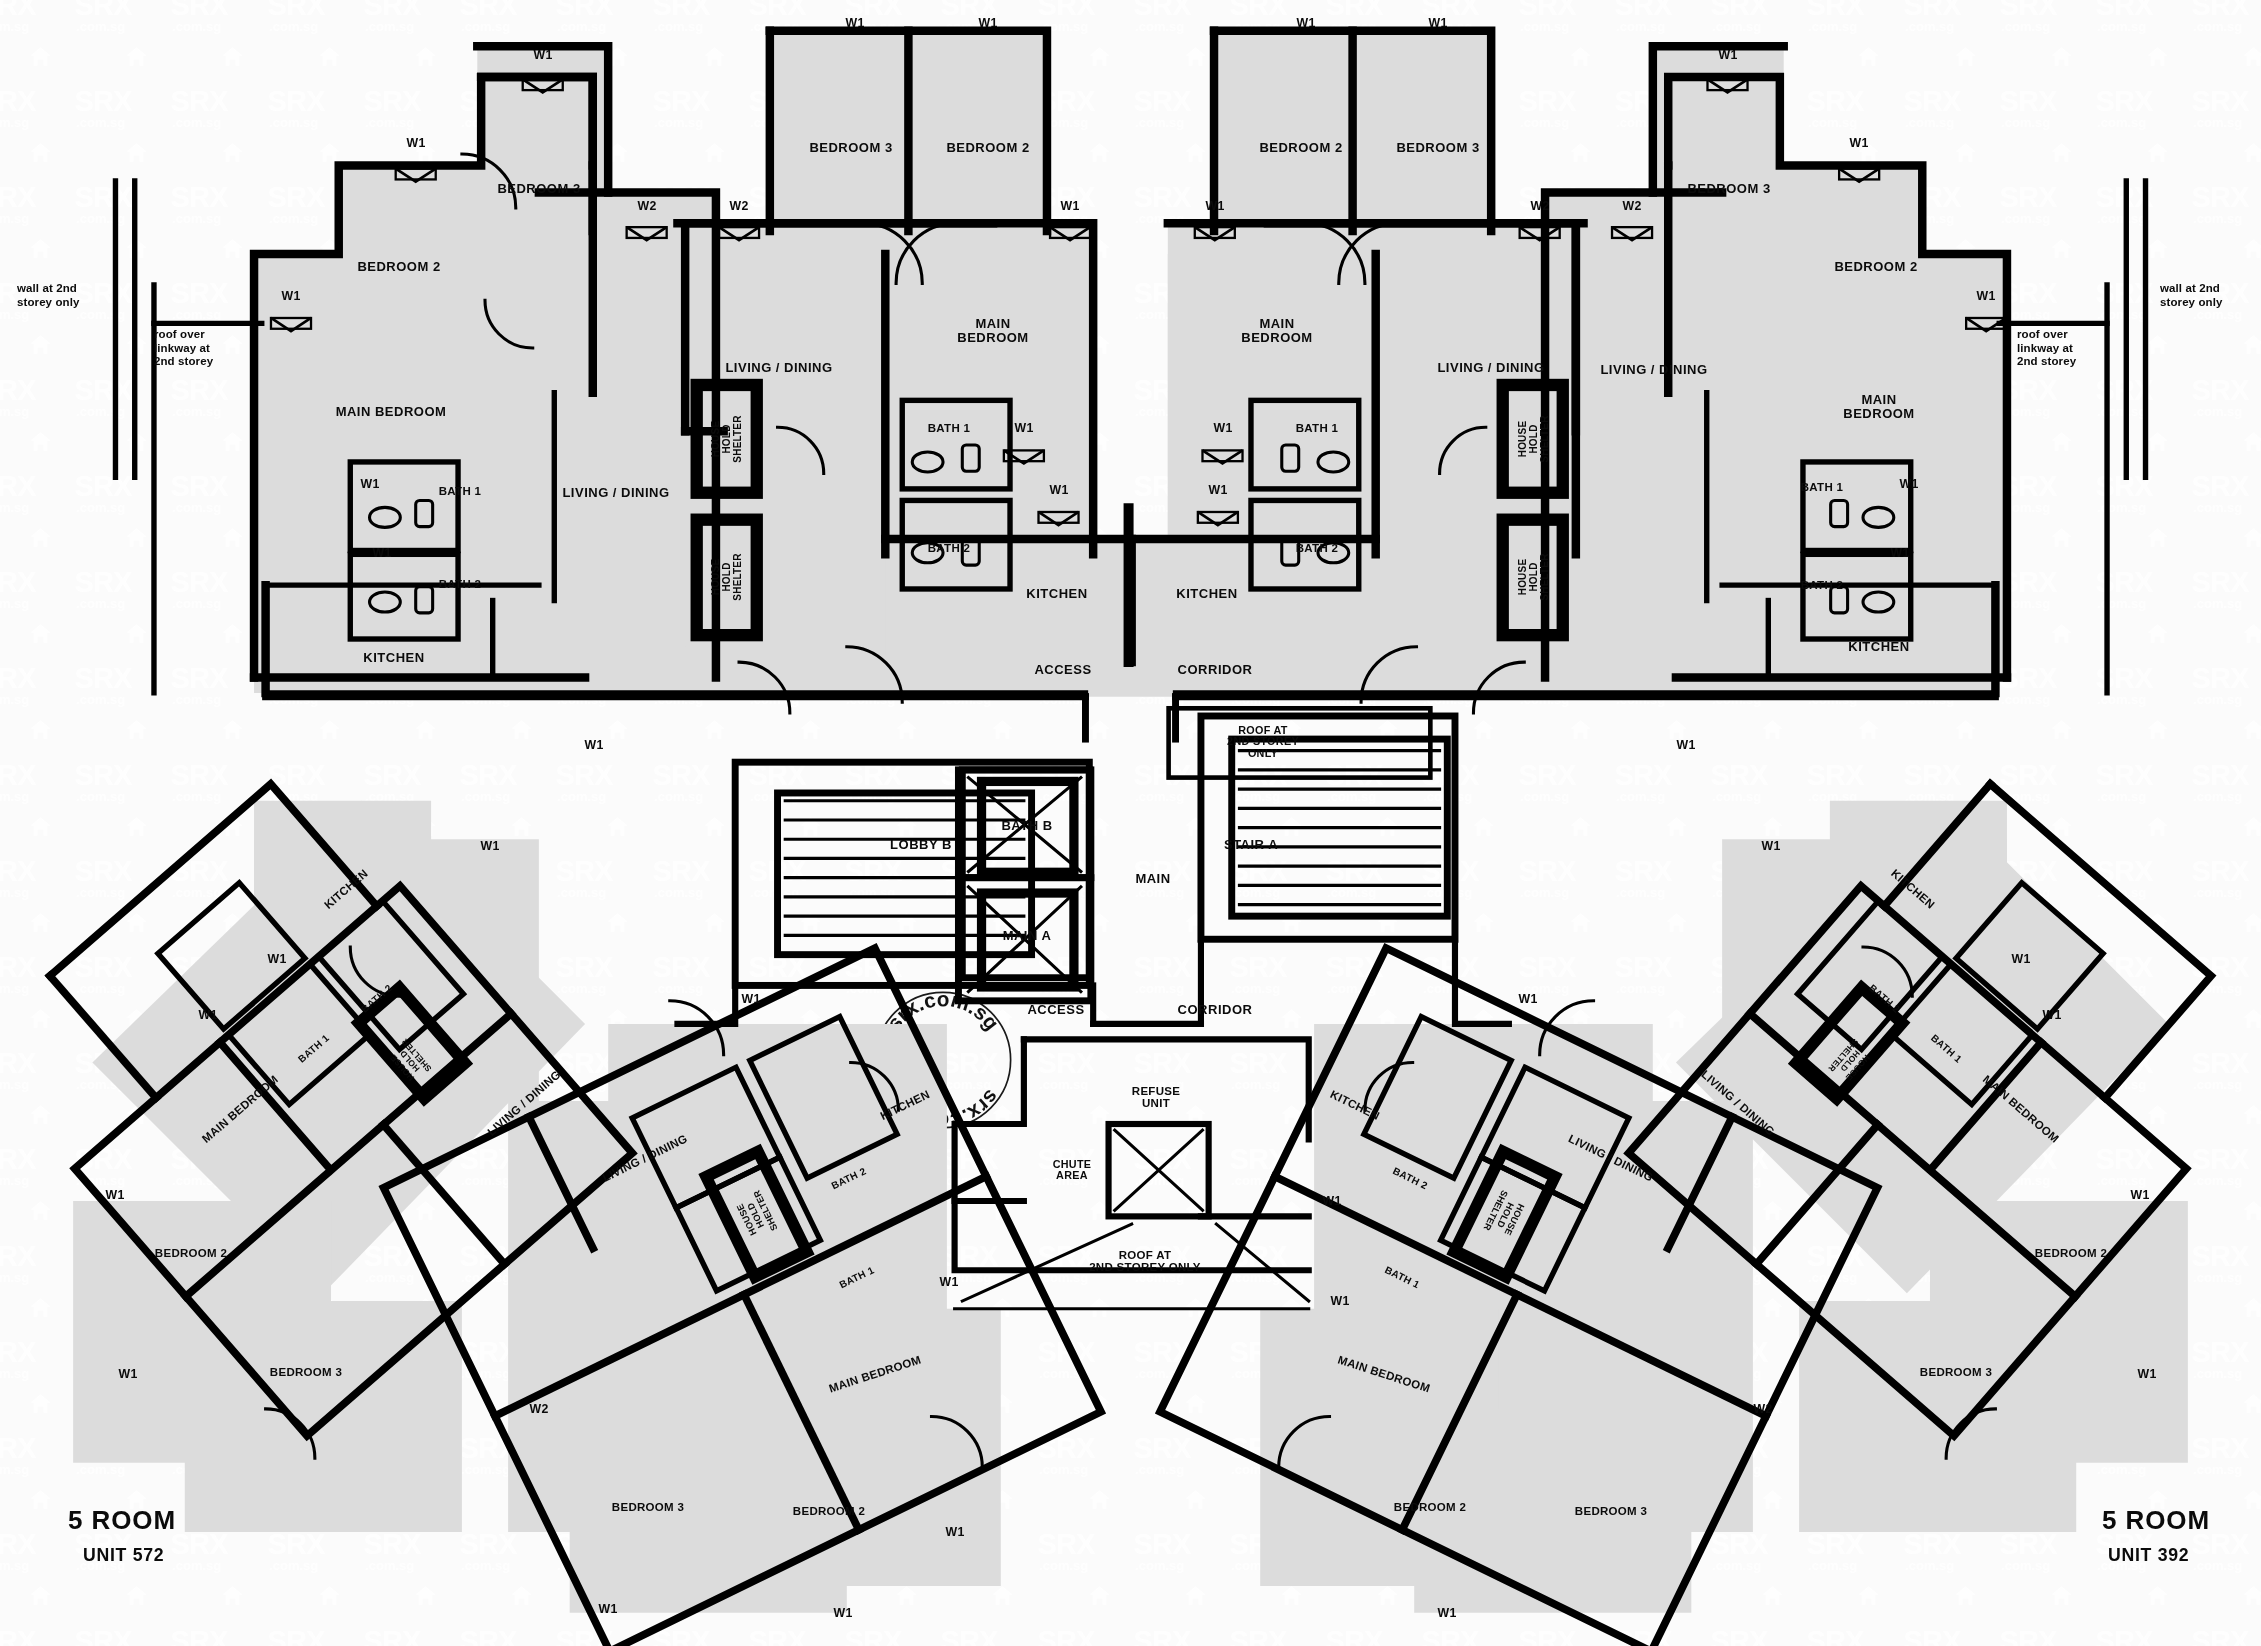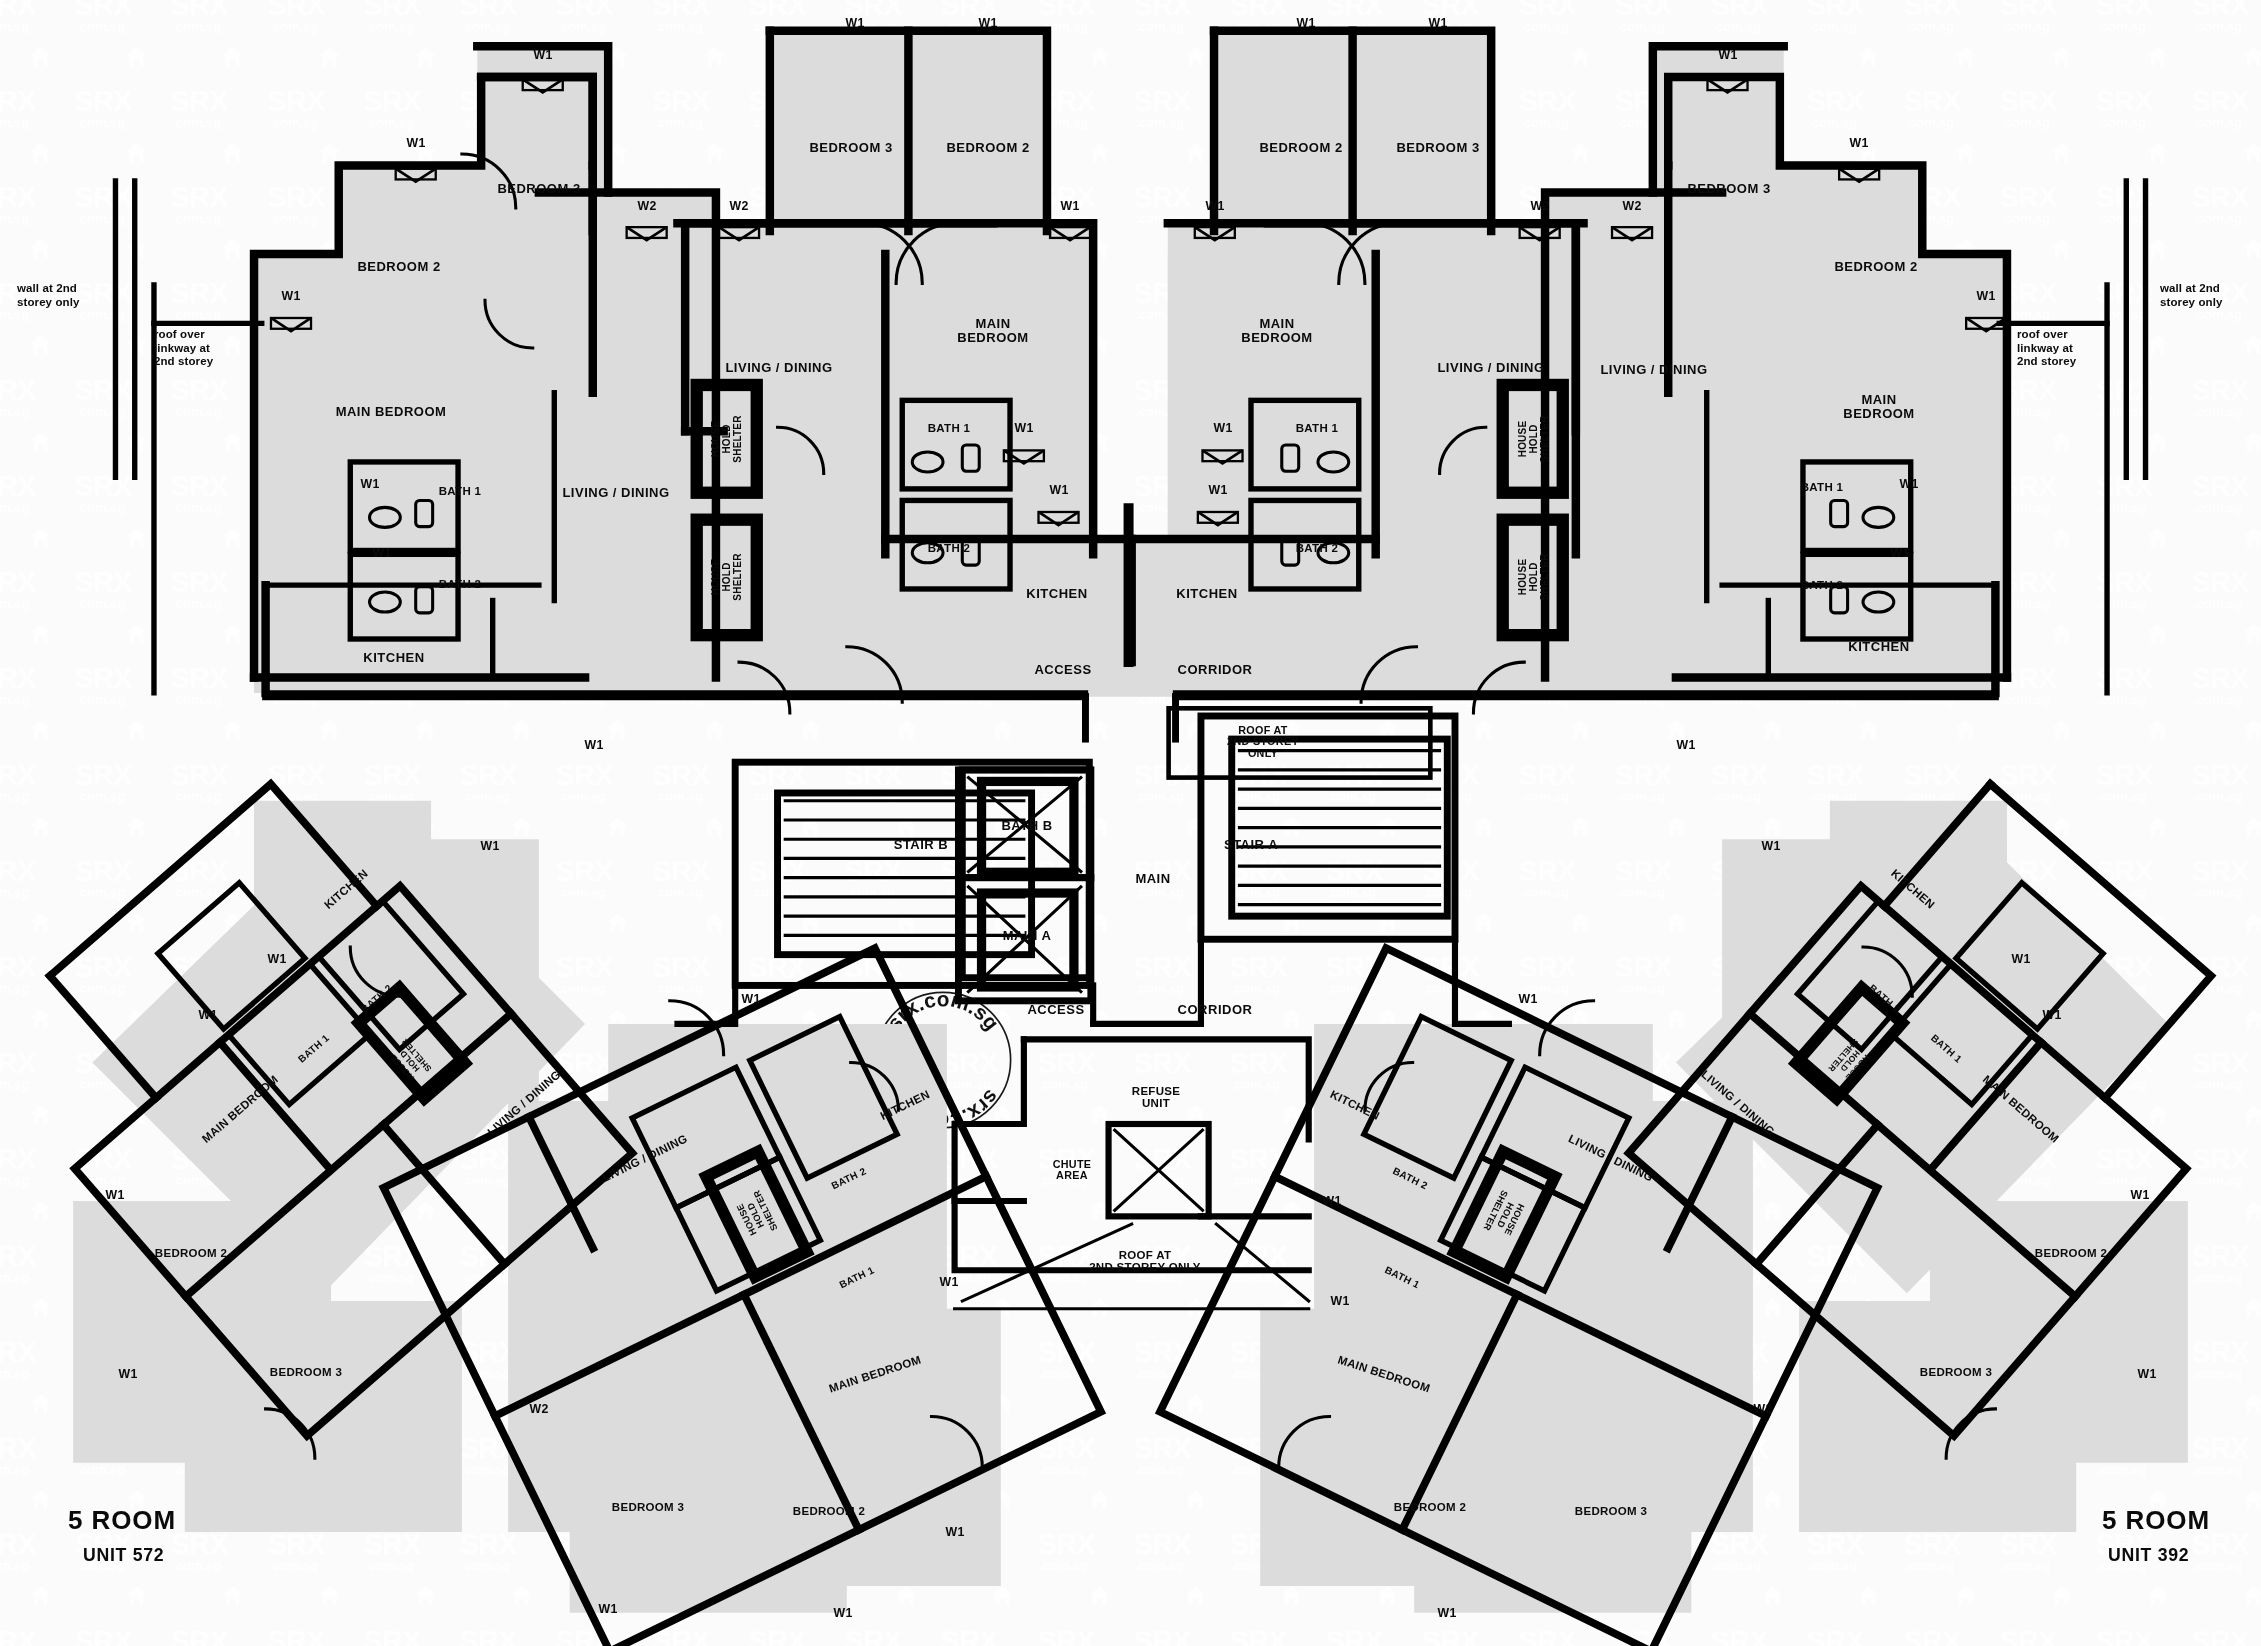--- a/index.html
+++ b/index.html
@@ -4196,21 +4196,21 @@
   <div class="lab rm ctr" style="left:1879px;top:407px;text-align:center;">MAIN
 BEDROOM</div>
   <div class="lab rm ctr" style="left:1654px;top:370px;">LIVING / DINING</div>
   <div class="lab rm ctr" style="left:1879px;top:647px;">KITCHEN</div>
   <div class="lab rm-sm ctr" style="left:1822px;top:487px;">BATH 1</div>
   <div class="lab rm-sm ctr" style="left:1822px;top:585px;">BATH 2</div>
 
   <div class="lab rm ctr" style="left:1063px;top:670px;">ACCESS</div>
   <div class="lab rm ctr" style="left:1215px;top:670px;">CORRIDOR</div>
 
-  <div class="lab rm ctr" style="left:921px;top:845px;">STAIR B</div>
+  <div class="lab rm ctr" style="left:921px;top:845px;">LOBBY B</div>
   <div class="lab rm ctr" style="left:1027px;top:826px;">BATH B</div>
   <div class="lab rm ctr" style="left:1027px;top:936px;">MAIN A</div>
   <div class="lab rm ctr" style="left:1153px;top:879px;">MAIN</div>
   <div class="lab rm ctr" style="left:1251px;top:845px;">STAIR A</div>
   <div class="lab rm-sm ctr" style="left:1263px;top:742px;text-align:center;font-size:10.8px;">ROOF AT
 2ND STOREY
 ONLY</div>
 
   <div class="lab rm ctr" style="left:1056px;top:1010px;">ACCESS</div>
   <div class="lab rm ctr" style="left:1215px;top:1010px;">CORRIDOR</div>

